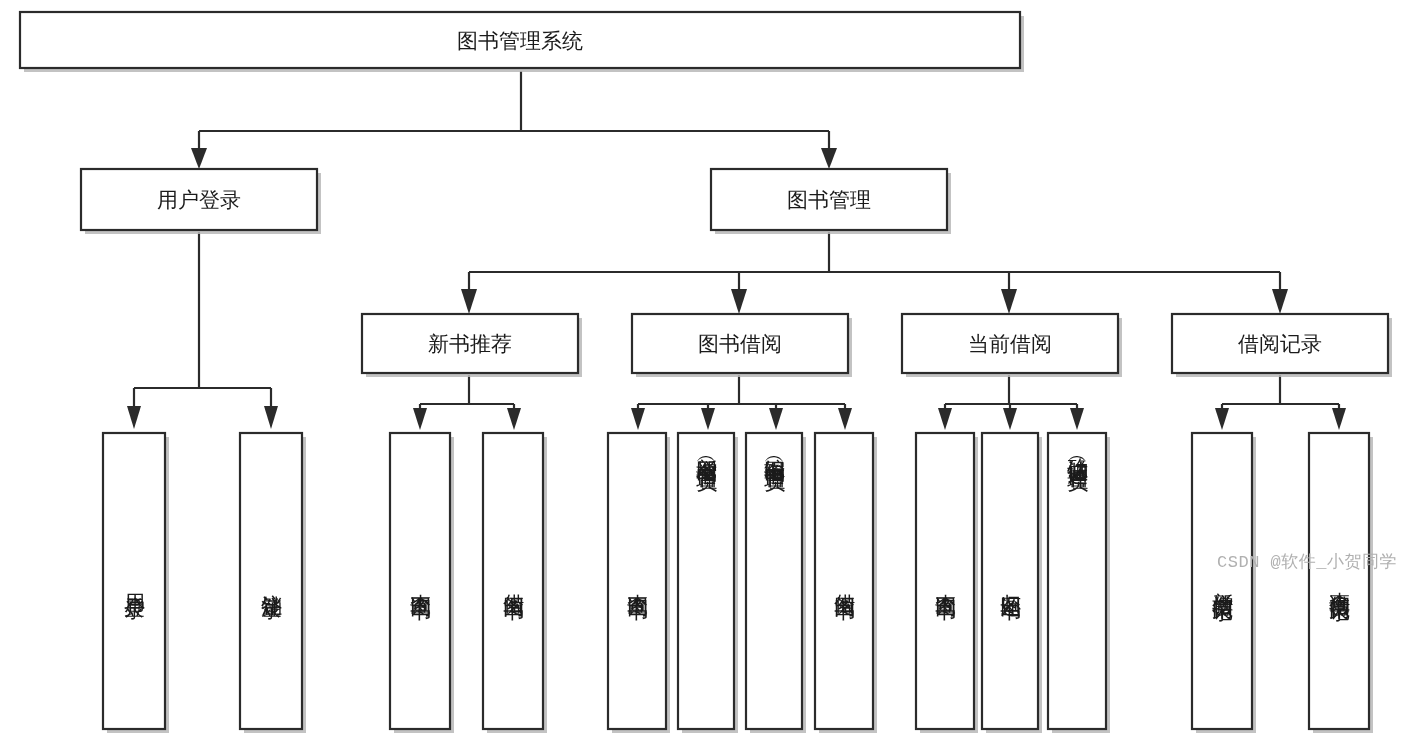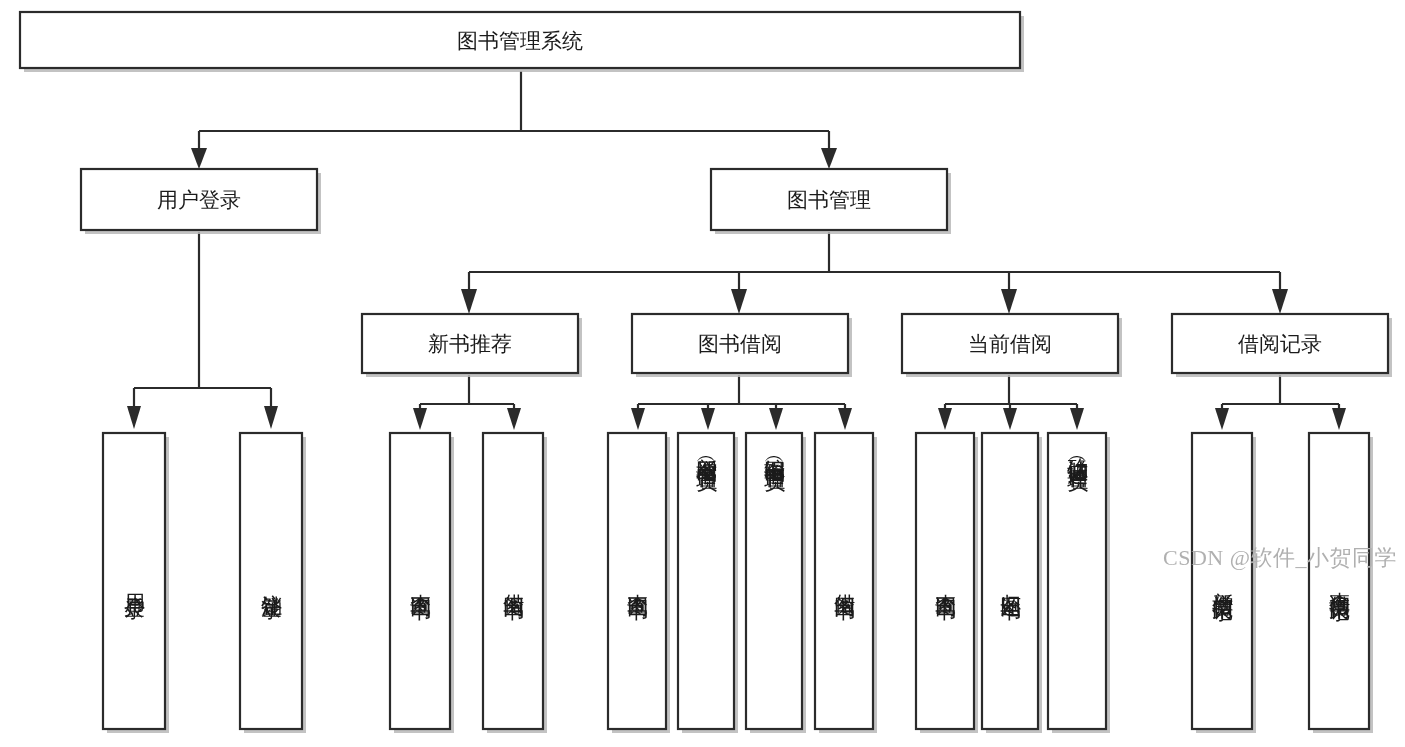--- a/index.html
+++ b/index.html
@@ -72,22 +72,22 @@
     line-height: 1.12;
     letter-spacing: 2px;
     color: #1b1b1b;
     white-space: nowrap;
     text-align: center;
   }
   .watermark {
     position: absolute;
     right: 8px;
     bottom: 6px;
-    font-family: Liberation Serif, serif;
-    font-size: 22px;
+    font-family: Liberation Mono, monospace;
+    font-size: 17px;
     color: #b0b0b0;
     letter-spacing: 0.5px;
     white-space: nowrap;
     pointer-events: none;
     margin-left: 48px;
   }
 </style>
 </head>
 <body>
 

